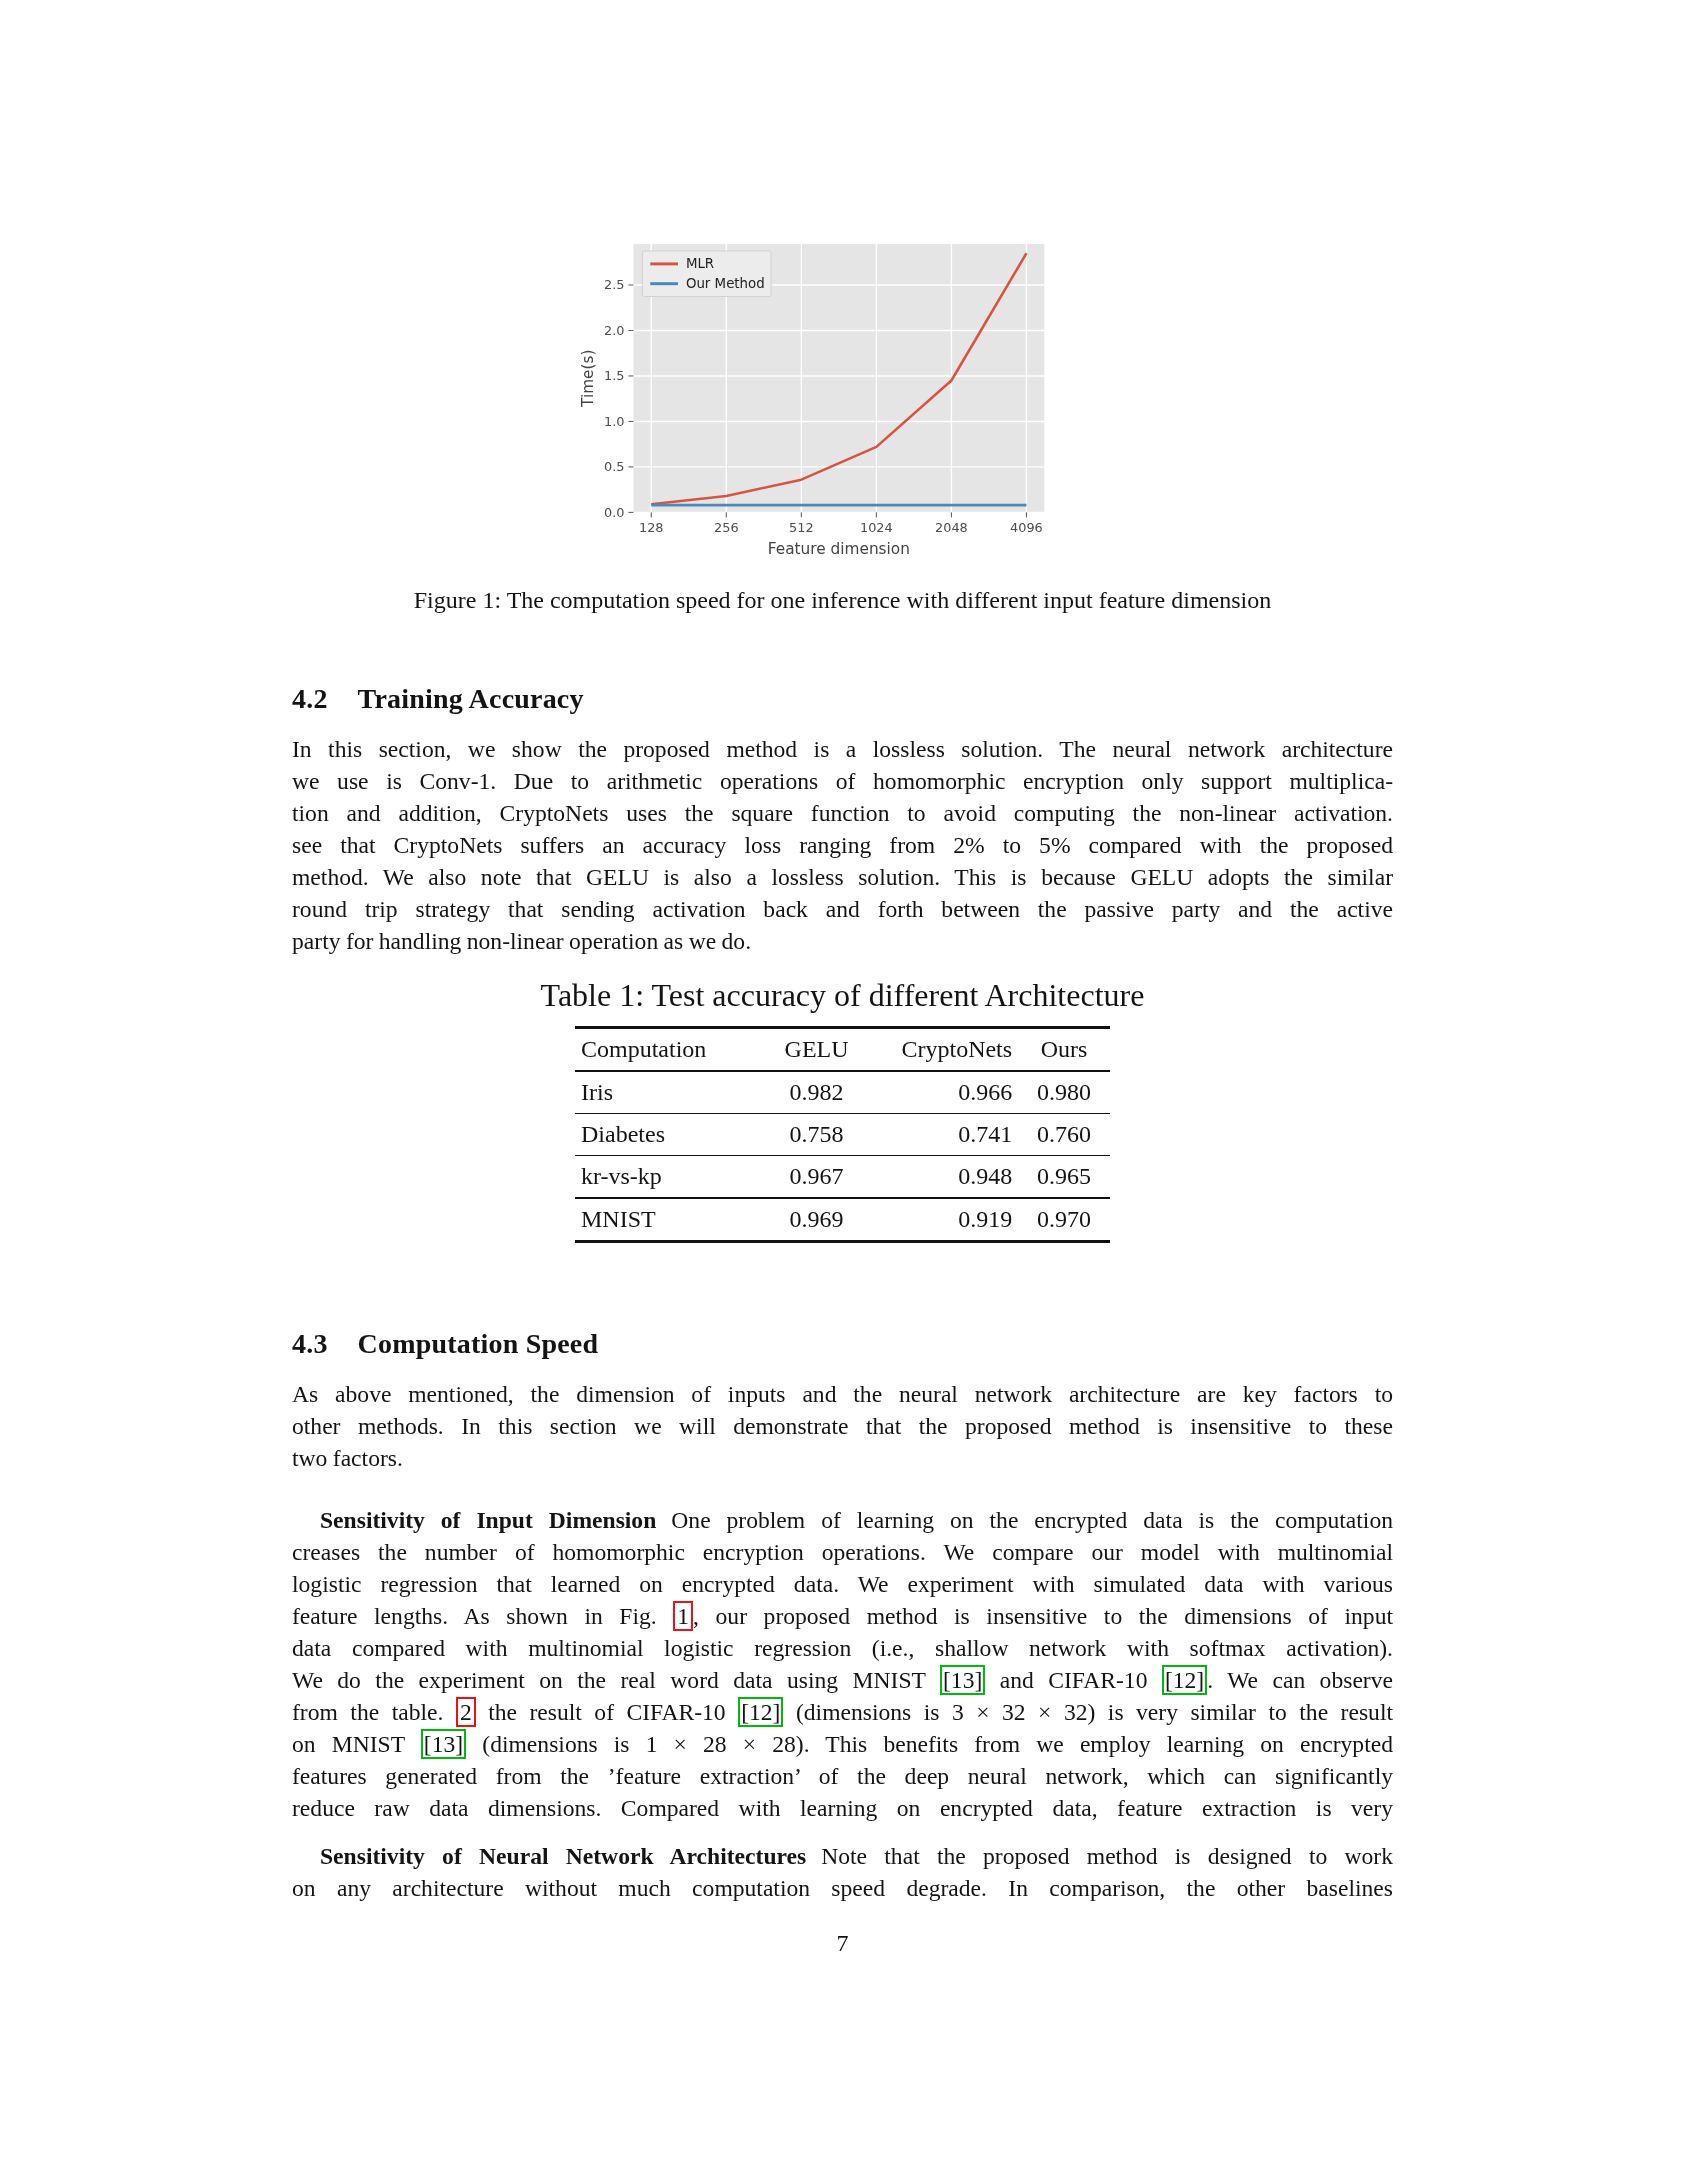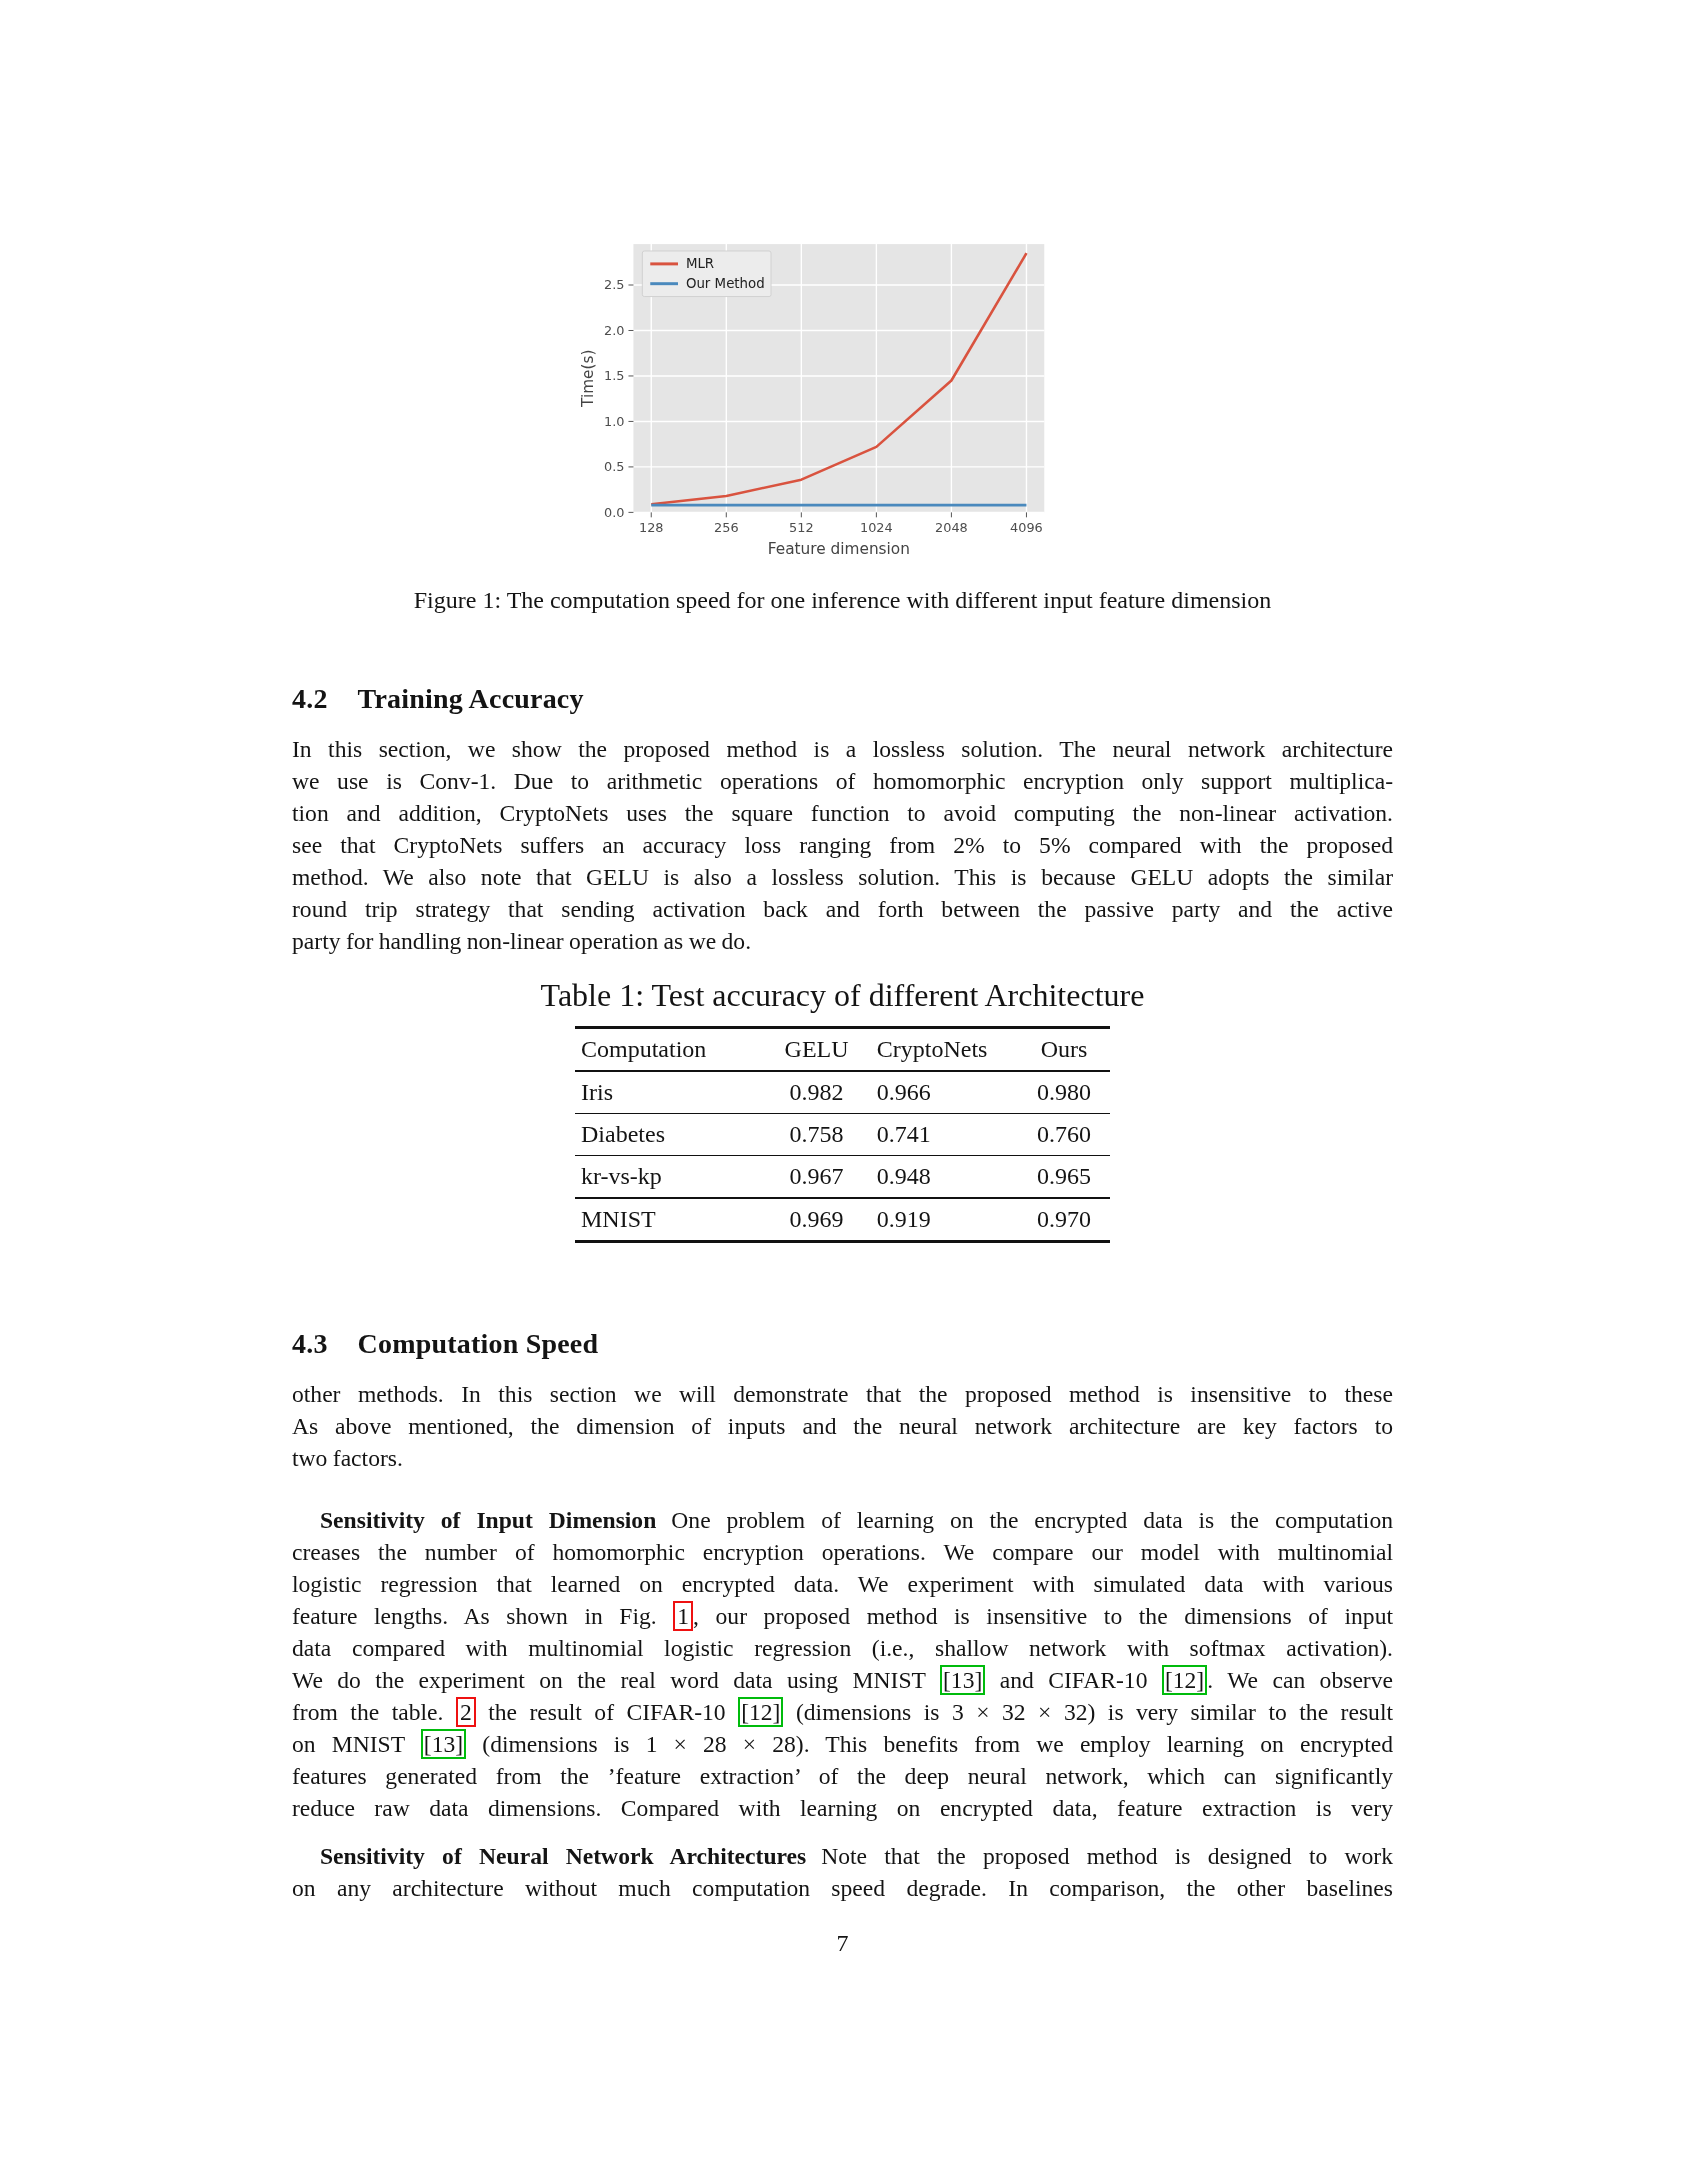--- a/index.html
+++ b/index.html
@@ -30,21 +30,21 @@
   .tblcap{margin-top:20px;text-align:center;font-size:32px;}
   table.acc{margin:12px auto 0 auto;border-collapse:collapse;font-size:24px;
     border-top:3px solid #111;border-bottom:3px solid #111;width:535px;}
   table.acc th{font-weight:normal;}
   table.acc th,table.acc td{padding:7px 6px;}
   table.acc thead tr{border-bottom:2px solid #111;}
   table.acc tbody tr+tr{border-top:1.5px solid #111;}
   table.acc tbody tr:last-child{border-top:2.5px solid #111;}
   .c0{text-align:left;width:203px;padding-left:10px;}
   .c1{text-align:center;width:114px;}
-  .c2{text-align:left;width:149px;}
+  .c2{text-align:right;width:149px;}
   .c3{text-align:center;width:94px;}
   .pageno{margin-top:26px;text-align:center;font-size:24px;}
 </style>
 </head>
 <body>
 
 <div id="content">
 
   <div class="fig">
     <svg id="chart" width="495" height="327" viewBox="0 0 500 330">
@@ -150,22 +150,22 @@
           <td class="c3">0.970</td>
         </tr>
       </tbody>
   </table>
 
   <div class="sec h43">
     <span class="num">4.3</span><span>Computation Speed</span>
   </div>
 
   <div class="para p2">
+      <div class="ln"><span>As above mentioned, the dimension of inputs and the neural network architecture are key factors to</span></div>
       <div class="ln"><span>other methods. In this section we will demonstrate that the proposed method is insensitive to these</span></div>
-      <div class="ln"><span>As above mentioned, the dimension of inputs and the neural network architecture are key factors to</span></div>
       <div class="ln last"><span>two factors.</span></div>
     </div>
 
   <div class="para p3">
       <div class="ln"><span class="b">Sensitivity of Input Dimension</span><span class="gap"></span><span>One problem of learning on the encrypted data is the computation</span></div>
       <div class="ln"><span>creases the number of homomorphic encryption operations. We compare our model with multinomial</span></div>
       <div class="ln"><span>logistic regression that learned on encrypted data. We experiment with simulated data with various</span></div>
       <div class="ln"><span>feature lengths. As shown in Fig. </span><span class="r">1</span><span>, our proposed method is insensitive to the dimensions of input</span></div>
       <div class="ln"><span>data compared with multinomial logistic regression (i.e., shallow network with softmax activation).</span></div>
       <div class="ln"><span>We do the experiment on the real word data using MNIST </span><span class="g">[13]</span><span> and CIFAR-10 </span><span class="g">[12]</span><span>. We can observe</span></div>

